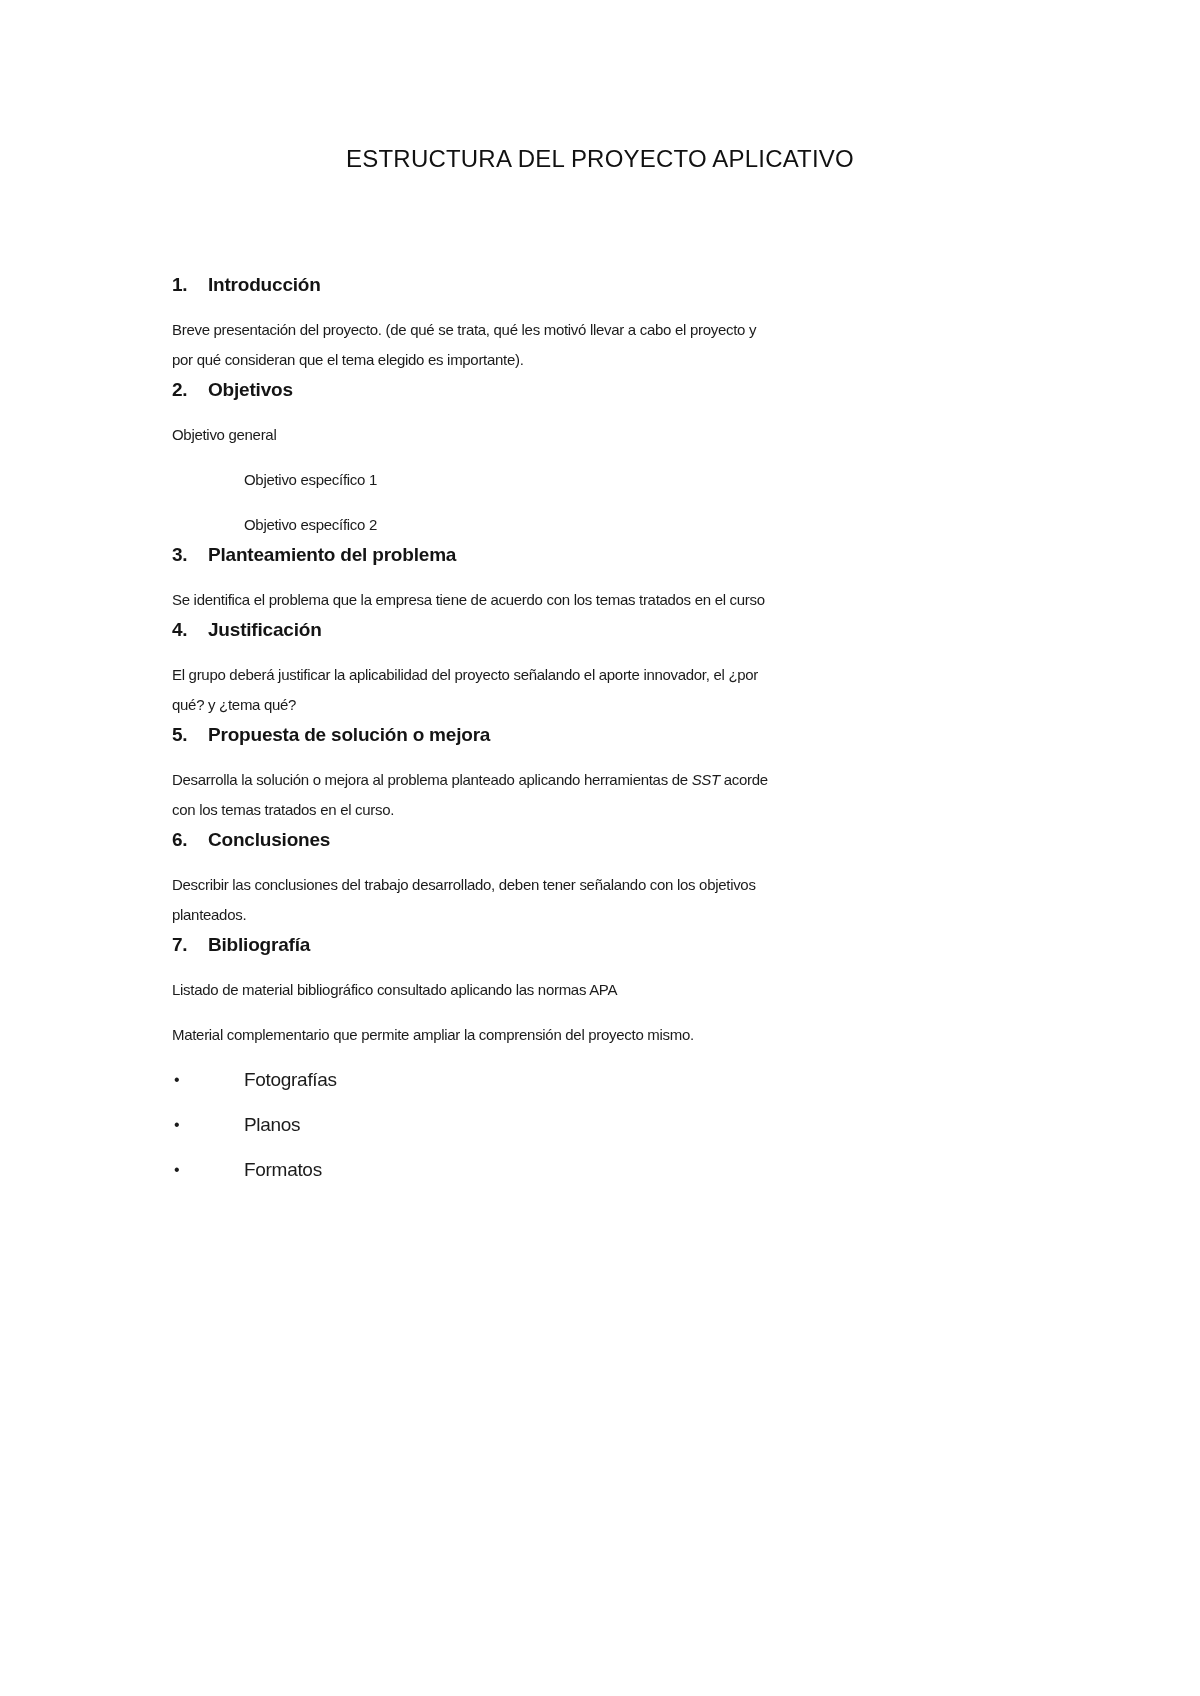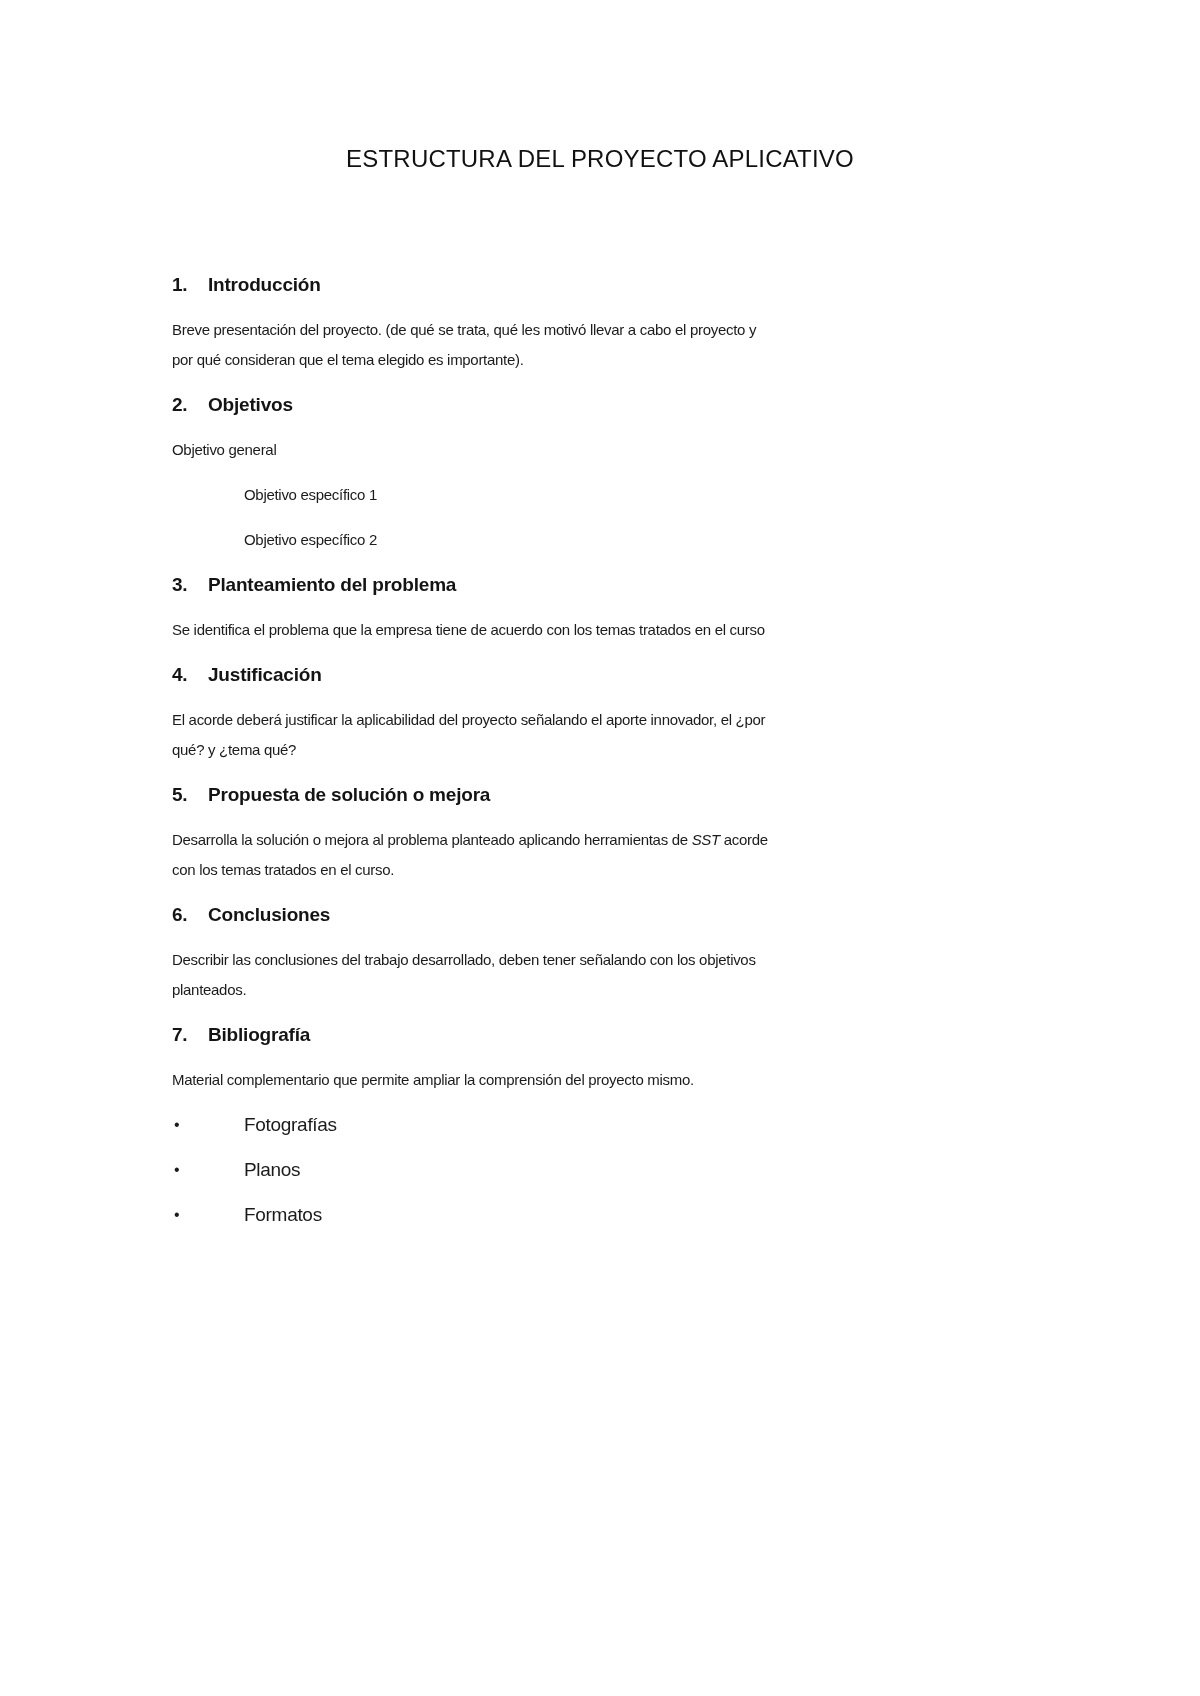--- a/index.html
+++ b/index.html
@@ -7,21 +7,21 @@
     width:1200px;height:1696px;background:#ffffff;
     font-family:"Liberation Sans",sans-serif;color:#1b1b1b;
     overflow:hidden;
   }
   .page{padding:143px 172px 0 172px;}
   .title{
     font-size:24px;font-weight:normal;text-align:center;
     line-height:32px;margin:0 0 95px 0;letter-spacing:0.2px;color:#111;
   }
   .heading{
-    font-weight:bold;font-size:19px;line-height:30px;margin-top:15px;
+    font-weight:bold;font-size:19px;line-height:30px;
     letter-spacing:-0.2px;color:#141414;
   }
   .num{display:inline-block;width:36px;}
   .para{margin-top:15px;}
   .line{font-size:15px;line-height:30px;letter-spacing:-0.3px;color:#1b1b1b;}
   .sub{padding-left:72px;}
   .bullet{
     margin-top:15px;position:relative;padding-left:72px;
     font-size:19px;line-height:30px;letter-spacing:-0.3px;
   }
@@ -60,21 +60,21 @@
     <span class="num">3.</span><span>Planteamiento del problema</span>
   </div>
   <div class="para">
     <div class="line">Se identifica el problema que la empresa tiene de acuerdo con los temas tratados en el curso</div>
   </div>
 
   <div class="heading">
     <span class="num">4.</span><span>Justificación</span>
   </div>
   <div class="para">
-    <div class="line">El acorde deberá justificar la aplicabilidad del proyecto señalando el aporte innovador, el ¿por</div>
+    <div class="line">El grupo deberá justificar la aplicabilidad del proyecto señalando el aporte innovador, el ¿por</div>
     <div class="line">qué? y ¿tema qué?</div>
   </div>
 
   <div class="heading">
     <span class="num">5.</span><span>Propuesta de solución o mejora</span>
   </div>
   <div class="para">
     <div class="line"><span>Desarrolla la solución o mejora al problema planteado aplicando herramientas de </span><i>SST</i><span> acorde</span></div>
     <div class="line">con los temas tratados en el curso.</div>
   </div>
@@ -83,20 +83,23 @@
     <span class="num">6.</span><span>Conclusiones</span>
   </div>
   <div class="para">
     <div class="line">Describir las conclusiones del trabajo desarrollado, deben tener señalando con los objetivos</div>
     <div class="line">planteados.</div>
   </div>
 
   <div class="heading">
     <span class="num">7.</span><span>Bibliografía</span>
   </div>
+  <div class="para">
+    <div class="line">Listado de material bibliográfico consultado aplicando las normas APA</div>
+  </div>
 
   <div class="para">
     <div class="line">Material complementario que permite ampliar la comprensión del proyecto mismo.</div>
   </div>
 
   <div class="bullet">
     <span class="dot">•</span><span>Fotografías</span>
   </div>
   <div class="bullet">
     <span class="dot">•</span><span>Planos</span>

